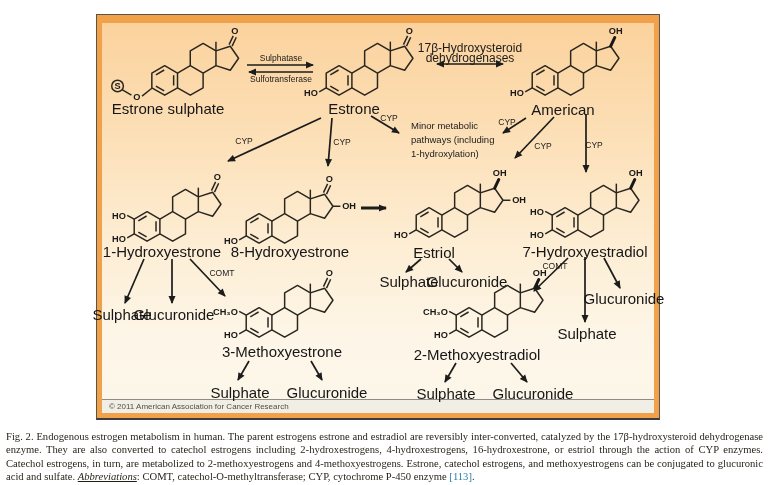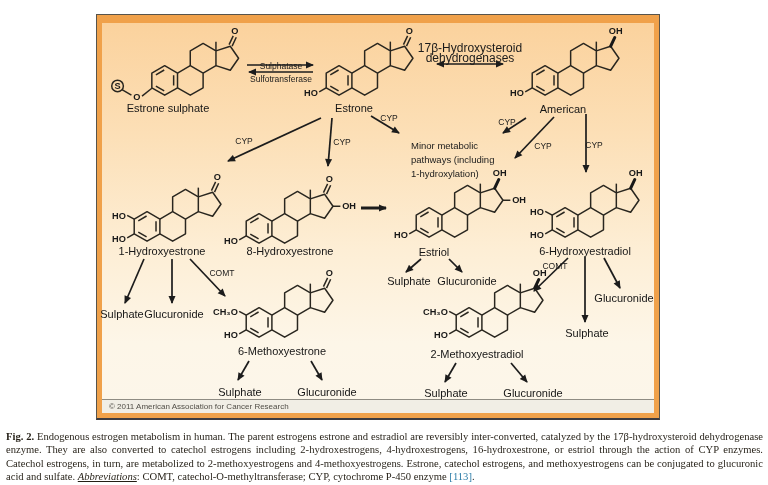--- a/index.html
+++ b/index.html
@@ -7,32 +7,32 @@
   .page{position:relative;width:768px;height:485px;background:#fff;}
   .panel{position:absolute;left:96px;top:14px;width:564px;height:406px;box-sizing:border-box;
     border:1px solid #57544c;border-bottom:2px solid #3c3b40;background:#f0a14a;
     padding:8px 5px 5px 5px;}
   .panel-inner{position:relative;width:100%;height:100%;
     background:linear-gradient(180deg,#fbd29d 0%,#fcdfb6 28%,#fdeed5 58%,#fdf6e8 82%,#fcf6ea 100%);}
   .cbar{position:absolute;left:0;right:0;bottom:0;height:14px;background:#f1eee5;
     border-top:1px solid #8f8c83;box-sizing:border-box;padding:2px 0 0 7px;
     font-size:8px;color:#514e47;}
   .lbl{position:absolute;transform:translate(-50%,-50%);white-space:nowrap;
-    font-size:11px;color:#161616;text-align:center;}
+    font-size:15px;color:#161616;text-align:center;}
   .enz{font-size:8.5px;color:#1b1b1b;}
   .enz2{font-size:12px;color:#1b1b1b;line-height:9.5px;}
   .mp{position:absolute;font-size:9.5px;color:#1b1b1b;line-height:13.8px;white-space:nowrap;}
   .mol{position:absolute;}
   .mol text{font-family:"Liberation Sans",sans-serif;font-size:10px;font-weight:700;fill:#181818;}
   .bond{stroke:#29261f;stroke-width:1.6;fill:none;}
   .wedge{stroke:#181818;stroke-width:3.2;fill:none;stroke-linecap:round;}
   .arrows{position:absolute;left:0;top:0;pointer-events:none;overflow:visible;}
   .caption{position:absolute;left:6px;top:430px;width:757px;text-align:justify;
     font-family:"Liberation Serif",serif;font-size:10.6px;line-height:13.4px;color:#231e15;}
-  .caption b{font-weight:700;}
+  .caption b{font-weight:400;}
   .caption i{font-style:italic;text-decoration:underline;}
   .ref{color:#2c7da8;text-decoration:none;cursor:pointer;margin-top:40px;}
 </style>
 </head>
 <body>
 
 <div class="page">
 
   <svg style="position:absolute;width:0;height:0" aria-hidden="true">
     <defs>
@@ -154,60 +154,60 @@
 
     <svg class="mol" style="left:418px;top:152px" width="150" height="85" viewBox="0 0 162 92">
       <use href="#sk" x="22"></use>
       <path class="wedge" d="M125,23 L129.5,13.5"></path>
       <text x="123" y="10" text-anchor="start">OH</text>
       <path class="bond" d="M40.1,52 L32.5,48"></path>
       <text x="31" y="51.5" text-anchor="end">HO</text>
       <path class="bond" d="M40.1,68 L32.5,72.5"></path>
       <text x="31" y="76.5" text-anchor="end">HO</text>
     </svg>
-    <div class="lbl" style="left:488px;top:236px">6-Hydroxyestradiol</div>
+    <div class="lbl" style="left:488px;top:236px">7-Hydroxyestradiol</div>
 
     <svg class="mol" style="left:112px;top:252px" width="150" height="85" viewBox="0 0 162 92">
       <use href="#sk" x="22"></use>
       <path class="bond" d="M123.7,21.3 L128.2,11.8 M127,22.8 L131.5,13.3"></path>
       <text x="130" y="9.5" text-anchor="middle">O</text>
       <path class="bond" d="M40.1,52 L32.5,48"></path>
       <text x="31" y="51.5" text-anchor="end">CH₃O</text>
       <path class="bond" d="M40.1,68 L32.5,72.5"></path>
       <text x="31" y="76.5" text-anchor="end">HO</text>
     </svg>
-    <div class="lbl" style="left:185px;top:336px">6-Methoxyestrone</div>
+    <div class="lbl" style="left:185px;top:336px">3-Methoxyestrone</div>
 
     <svg class="mol" style="left:322px;top:252px" width="150" height="85" viewBox="0 0 162 92">
       <use href="#sk" x="22"></use>
       <path class="wedge" d="M125,23 L129.5,13.5"></path>
       <text x="123" y="10" text-anchor="start">OH</text>
       <path class="bond" d="M40.1,52 L32.5,48"></path>
       <text x="31" y="51.5" text-anchor="end">CH₃O</text>
       <path class="bond" d="M40.1,68 L32.5,72.5"></path>
       <text x="31" y="76.5" text-anchor="end">HO</text>
     </svg>
     <div class="lbl" style="left:380px;top:339px">2-Methoxyestradiol</div>
 
-    <div class="lbl enz" style="left:184px;top:51px">Sulphatase</div>
+    <div class="lbl enz" style="left:184px;top:43px">Sulphatase</div>
     <div class="lbl enz" style="left:184px;top:64px">Sulfotransferase</div>
     <div class="lbl enz2" style="left:373px;top:38px">
       <div>17β-Hydroxysteroid</div>
       <div>dehydrogenases</div>
     </div>
     <div class="lbl enz" style="left:147px;top:126px">CYP</div>
     <div class="lbl enz" style="left:245px;top:127px">CYP</div>
     <div class="lbl enz" style="left:292px;top:103px">CYP</div>
     <div class="lbl enz" style="left:410px;top:107px">CYP</div>
     <div class="lbl enz" style="left:446px;top:131px">CYP</div>
     <div class="lbl enz" style="left:497px;top:130px">CYP</div>
     <div class="lbl enz" style="left:125px;top:258px">COMT</div>
     <div class="lbl enz" style="left:458px;top:251px">COMT</div>
 
-    <div class="mp" style="left:314px;top:124px">
+    <div class="mp" style="left:314px;top:104px">
       <div>Minor metabolic</div>
       <div>pathways (including</div>
       <div>1-hydroxylation)</div>
     </div>
 
     <div class="lbl" style="left:25px;top:299px">Sulphate</div>
     <div class="lbl" style="left:77px;top:299px">Glucuronide</div>
     <div class="lbl" style="left:143px;top:377px">Sulphate</div>
     <div class="lbl" style="left:230px;top:377px">Glucuronide</div>
     <div class="lbl" style="left:312px;top:266px">Sulphate</div>

